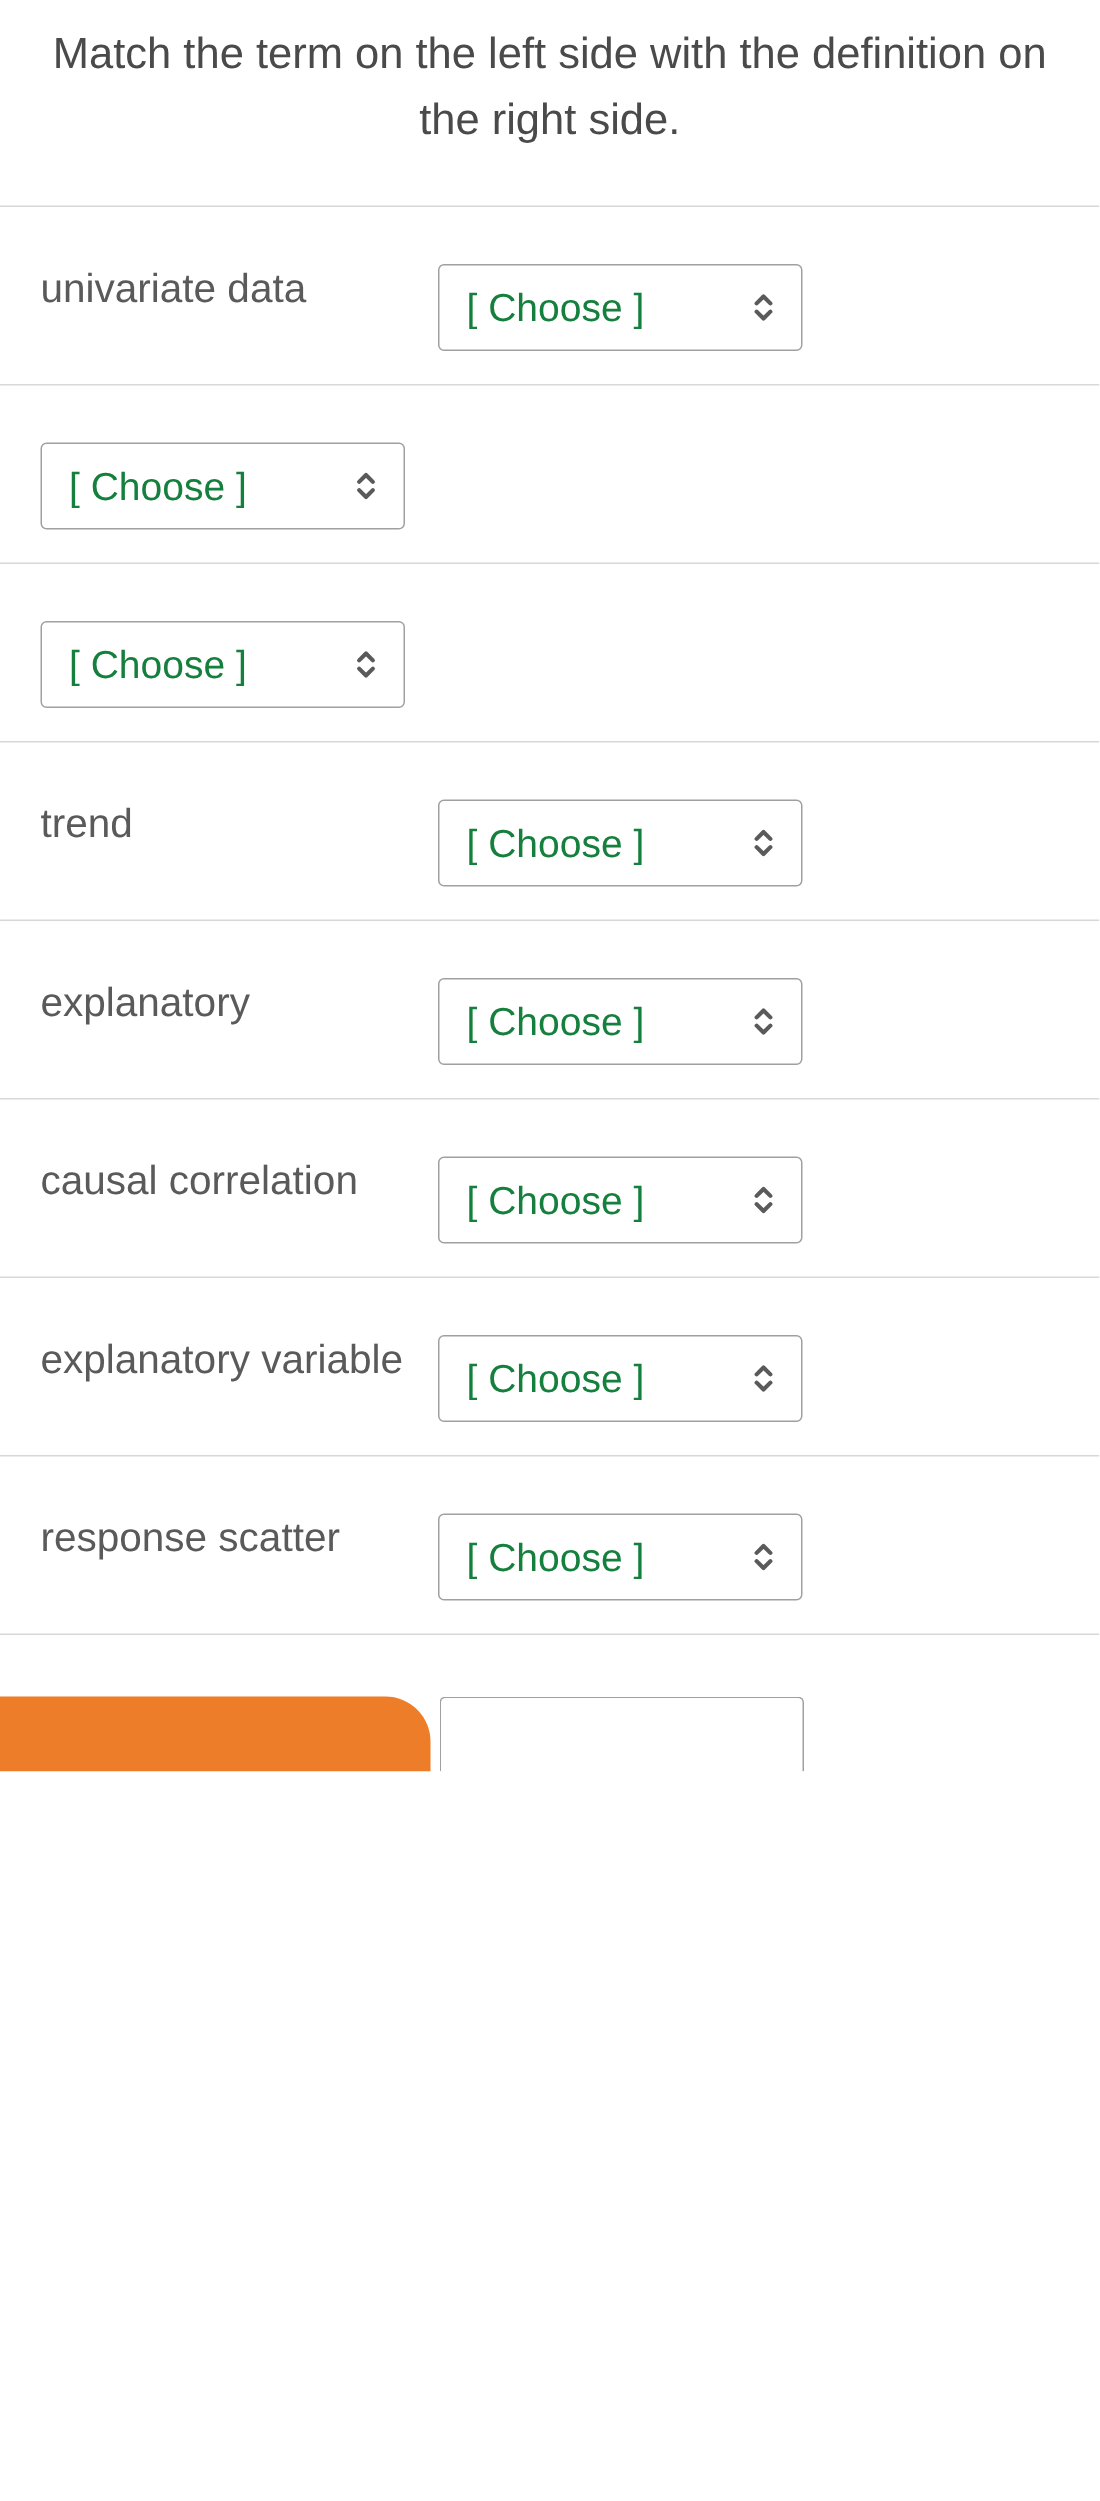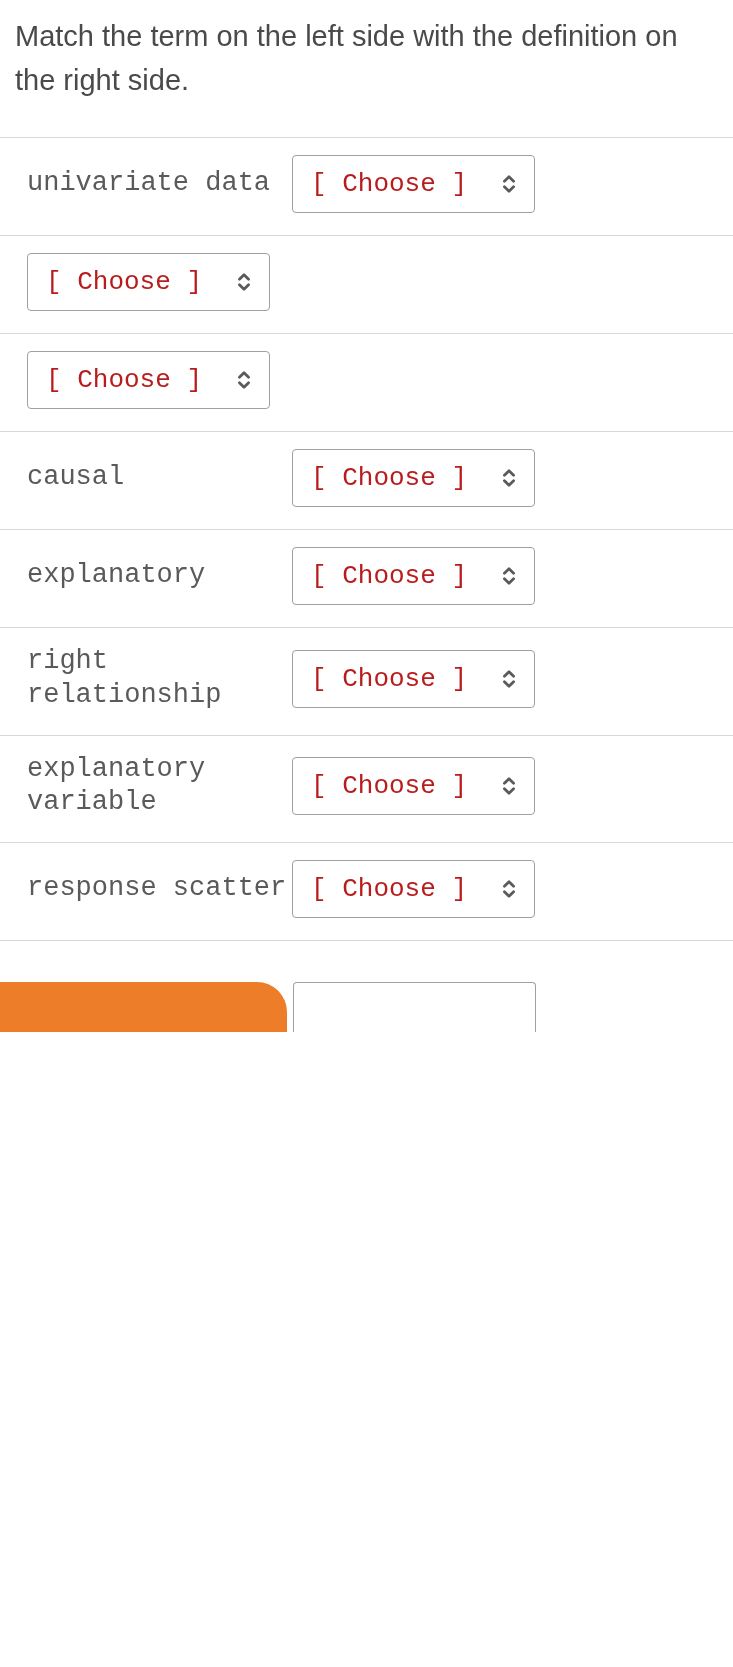--- a/index.html
+++ b/index.html
@@ -15,27 +15,26 @@
     }
     .container {
       padding: 15px 0 0 0;
     }
     .instructions {
       font-size: 29px;
       line-height: 1.5;
       color: #4a4a4a;
       padding: 0 15px 35px 15px;
       font-weight: 400;
+      text-align: center;
     }
     .match-row {
       display: flex;
-      align-items: center;
-      padding: 17px 15px 22px 27px;
+      padding: 38px 15px 22px 27px;
       border-top: 1px solid #d8d8d8;
-      font-family: Liberation Mono, monospace;
     }
     .term-label {
       flex: 0 0 265px;
       font-size: 27px;
       color: #5a5a5a;
       font-weight: 400;
       line-height: 1.25;
     }
     .dropdown {
       display: flex;
@@ -44,21 +43,21 @@
       border-radius: 4px;
       height: 58px;
       width: 243px;
       padding: 0 14px 0 18px;
       background: #ffffff;
       cursor: pointer;
       justify-content: space-between;
     }
     .dropdown-label {
       font-size: 26px;
-      color: #b91c1c;
+      color: #15803d;
       font-weight: 400;
     }
     .dropdown-icon {
       display: flex;
       flex-direction: column;
       align-items: center;
       justify-content: center;
       gap: 2px;
     }
     .dropdown-icon svg {
@@ -127,21 +126,21 @@
       <span class="dropdown-icon">
         <svg viewBox="0 0 24 24" fill="none" stroke="#5a5a5a" stroke-width="3" stroke-linecap="round" stroke-linejoin="round">
             <polyline points="7 9 12 4 17 9"></polyline>
             <polyline points="7 15 12 20 17 15"></polyline>
           </svg>
       </span>
     </div>
   </div>
 
   <div class="match-row">
-    <div class="term-label">causal</div>
+    <div class="term-label">trend</div>
     <div class="dropdown">
       <span class="dropdown-label">[ Choose ]</span>
       <span class="dropdown-icon">
         <svg viewBox="0 0 24 24" fill="none" stroke="#5a5a5a" stroke-width="3" stroke-linecap="round" stroke-linejoin="round">
             <polyline points="7 9 12 4 17 9"></polyline>
             <polyline points="7 15 12 20 17 15"></polyline>
           </svg>
       </span>
     </div>
   </div>
@@ -153,21 +152,21 @@
       <span class="dropdown-icon">
         <svg viewBox="0 0 24 24" fill="none" stroke="#5a5a5a" stroke-width="3" stroke-linecap="round" stroke-linejoin="round">
             <polyline points="7 9 12 4 17 9"></polyline>
             <polyline points="7 15 12 20 17 15"></polyline>
           </svg>
       </span>
     </div>
   </div>
 
   <div class="match-row">
-    <div class="term-label">right relationship</div>
+    <div class="term-label">causal correlation</div>
     <div class="dropdown">
       <span class="dropdown-label">[ Choose ]</span>
       <span class="dropdown-icon">
         <svg viewBox="0 0 24 24" fill="none" stroke="#5a5a5a" stroke-width="3" stroke-linecap="round" stroke-linejoin="round">
             <polyline points="7 9 12 4 17 9"></polyline>
             <polyline points="7 15 12 20 17 15"></polyline>
           </svg>
       </span>
     </div>
   </div>

